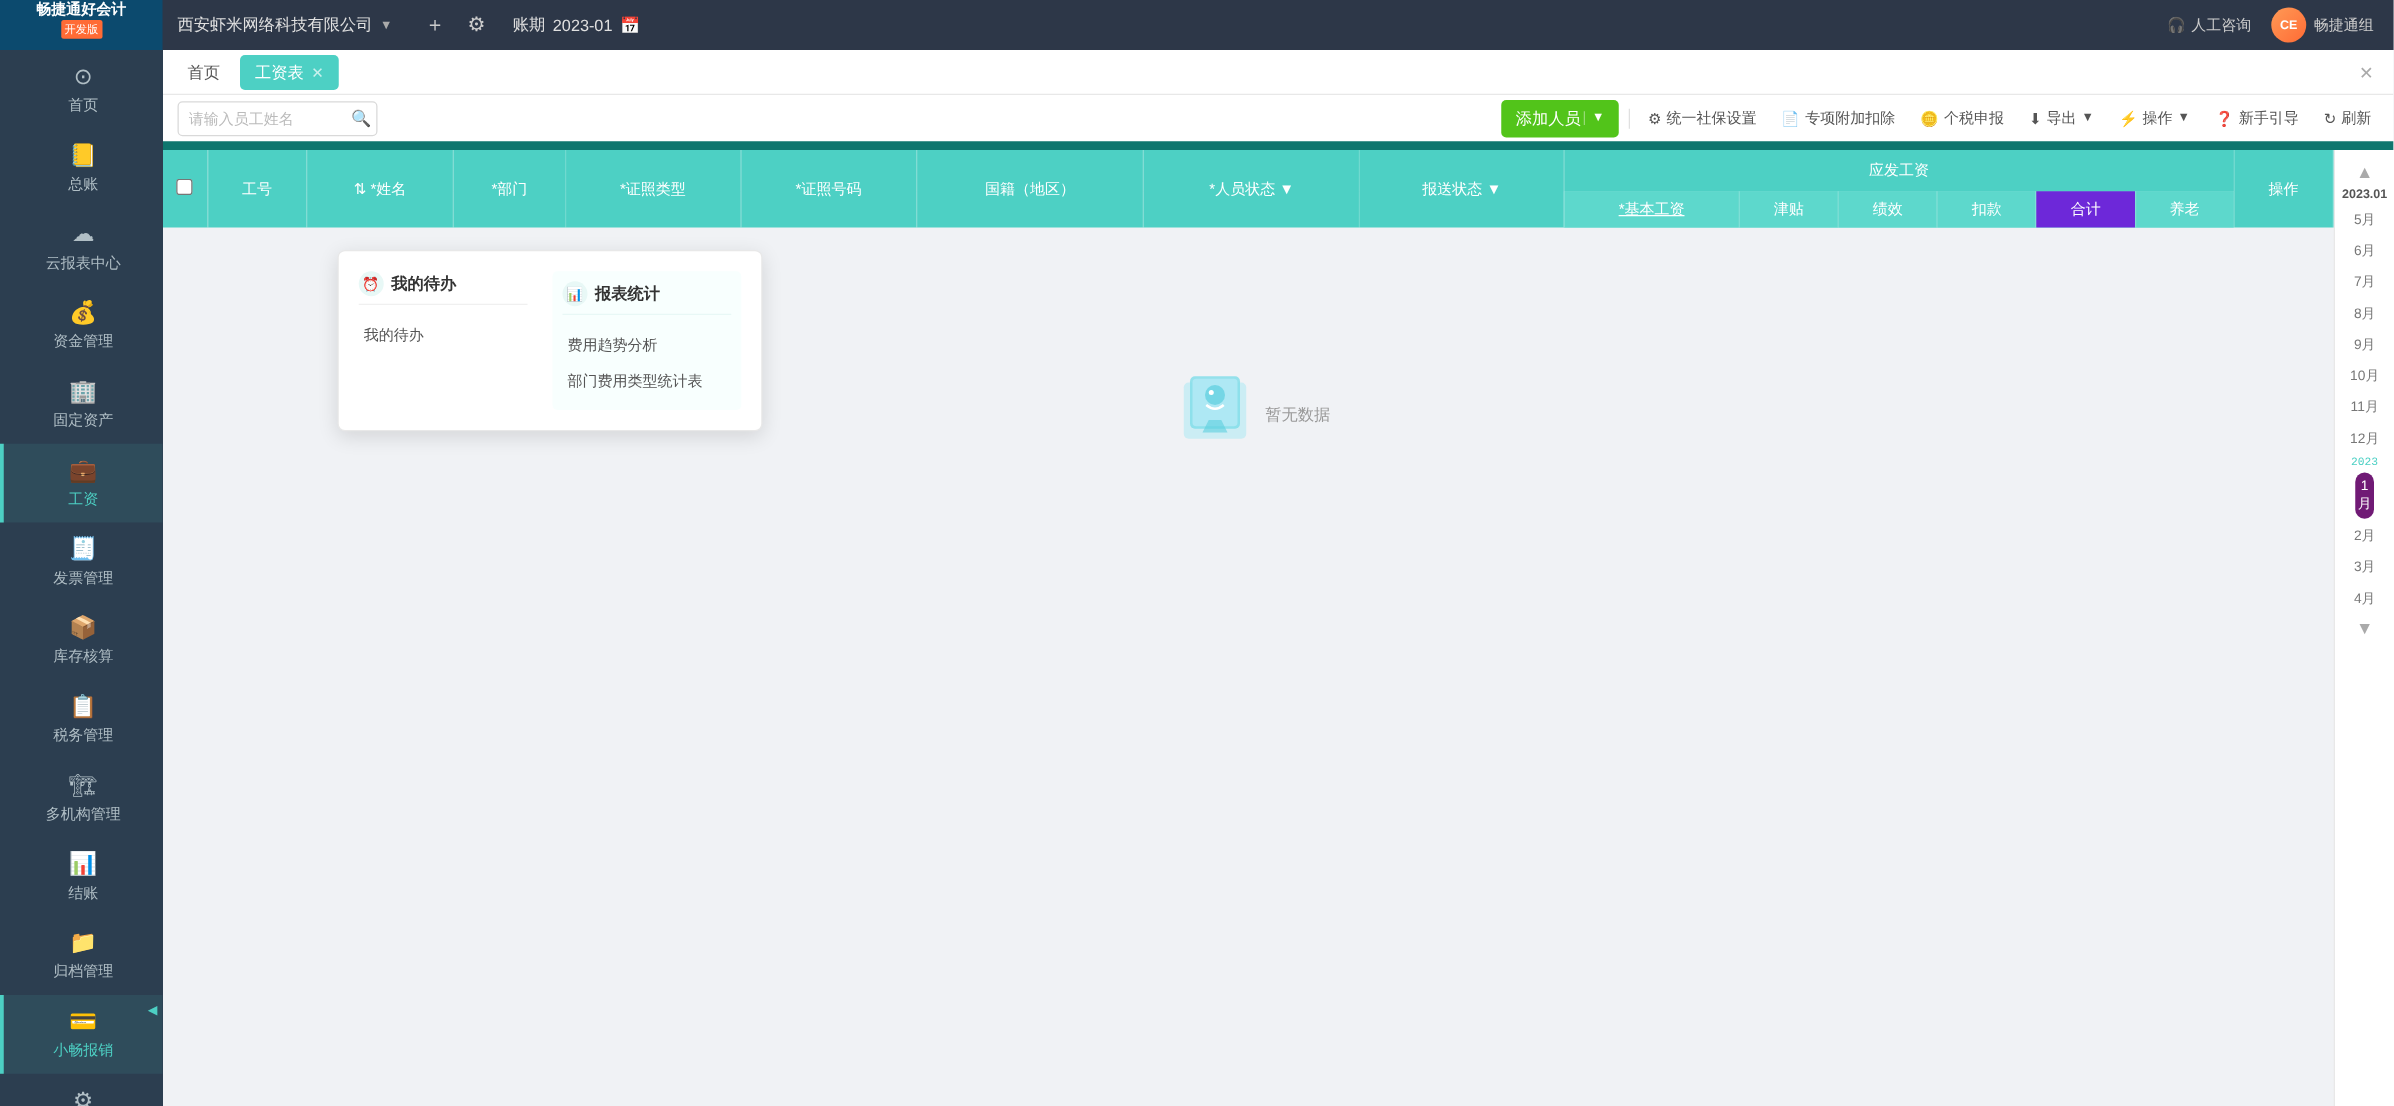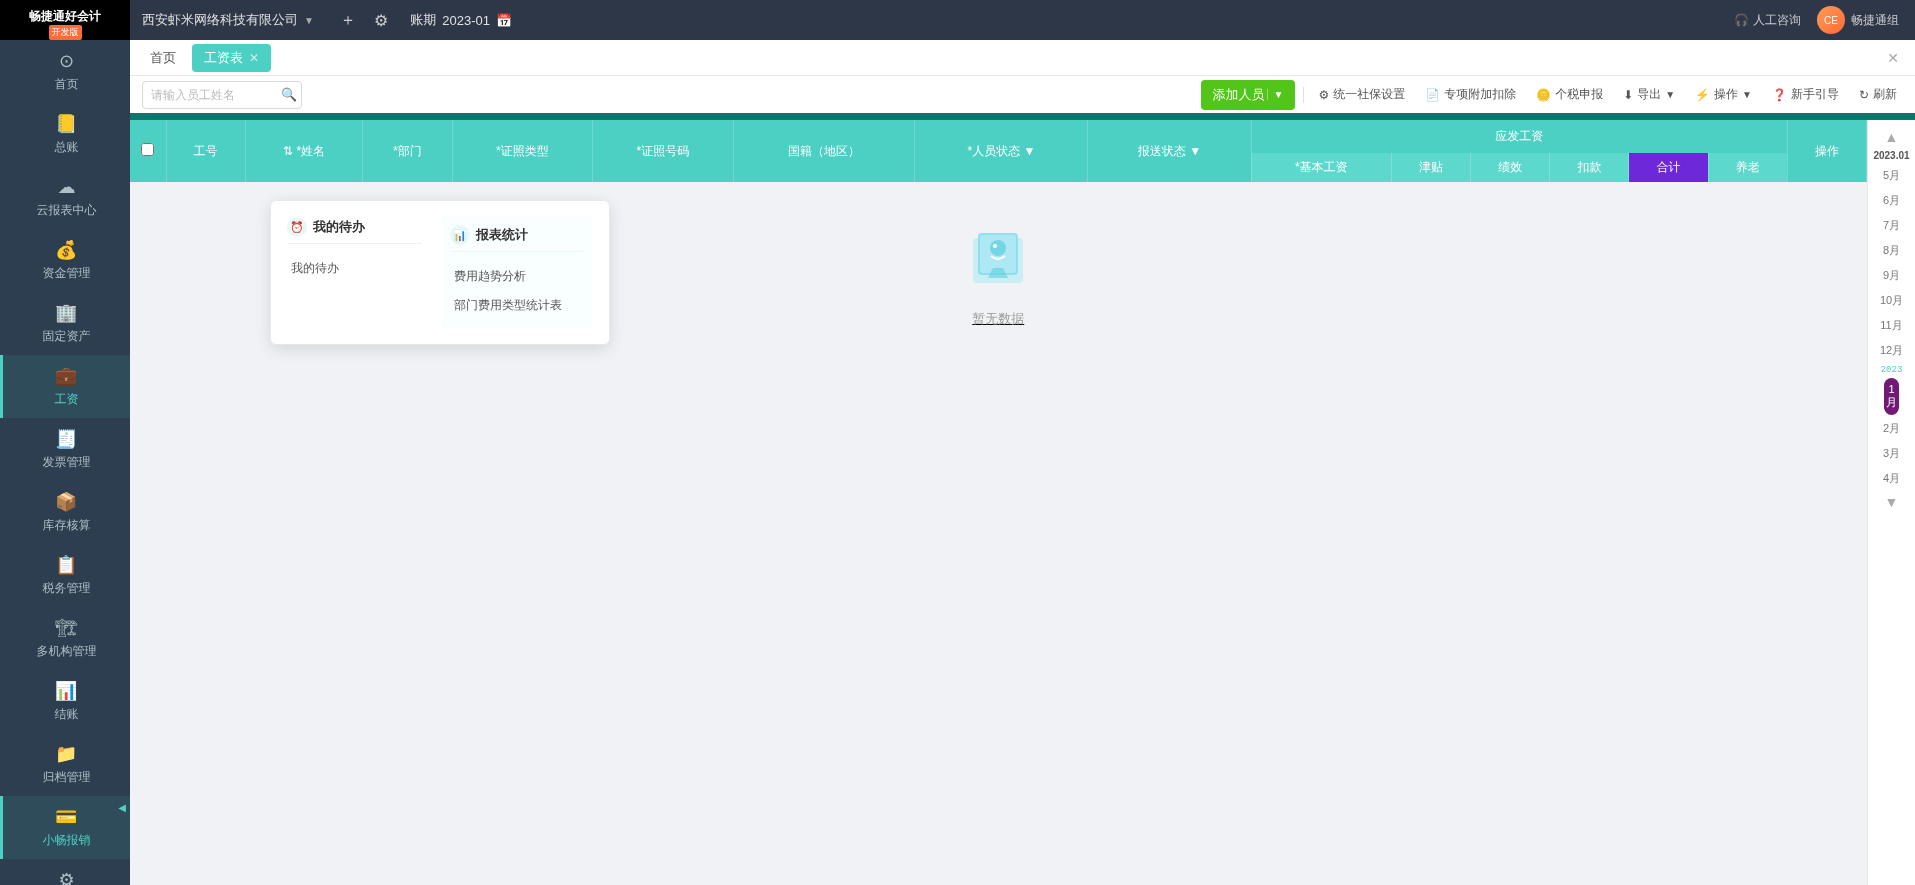--- a/index.html
+++ b/index.html
@@ -10,23 +10,23 @@
       height: 40px;
       background: #2d3748;
       display: flex;
       align-items: center;
       padding: 0 0 0 0;
       flex-shrink: 0;
     }
     .logo-area {
       width: 130px;
       height: 40px;
-      background: #000000;
-      display: flex;
-      align-items: flex-end;
+      background: #0c4a6e;
+      display: flex;
+      align-items: flex-start;
       justify-content: center;
       flex-shrink: 0;
     }
     .logo-text {
       color: white;
       font-size: 12px;
       font-weight: bold;
       line-height: 1.2;
       text-align: center;
     }
@@ -100,21 +100,21 @@
     .user-avatar {
       width: 28px;
       height: 28px;
       border-radius: 50%;
       background: linear-gradient(135deg, #ff9a56, #ff6b35);
       display: flex;
       align-items: center;
       justify-content: center;
       color: white;
       font-size: 10px;
-      font-weight: normal;
+      font-weight: bold;
     }
 
     
     .main-layout {
       display: flex;
       flex: 1;
       overflow: hidden;
     }
 
     
@@ -293,25 +293,23 @@
       color: white;
       text-align: center;
       padding: 6px;
       border-right: 1px solid rgba(255,255,255,0.2);
     }
     .checkbox-th {
       width: 36px;
     }
     .empty-state {
       display: flex;
-      flex-direction: column;
       align-items: center;
       justify-content: center;
-      padding: 36px 0;
-      text-decoration: underline;
+      padding: 104px 0;
     }
     .empty-icon {
       width: 80px;
       height: 80px;
       margin-bottom: 12px;
     }
     .empty-text {
       color: #999;
       font-size: 13px;
     }
@@ -603,21 +601,21 @@
               <th rowspan="2">*部门</th>
               <th rowspan="2">*证照类型</th>
               <th rowspan="2">*证照号码</th>
               <th rowspan="2">国籍（地区）</th>
               <th rowspan="2">*人员状态 ▼</th>
               <th rowspan="2">报送状态 ▼</th>
               <th colspan="6" class="th-group">应发工资</th>
               <th rowspan="2">操作</th>
             </tr>
             <tr style="background:#5dd8cc;">
-              <th style="background:#5dd8cc;color:white;padding:6px;">*基本工资</th>
+              <th style="background:#5dd8cc;color:white;padding:6px;text-decoration:underline;">*基本工资</th>
               <th style="background:#5dd8cc;color:white;padding:6px;">津贴</th>
               <th style="background:#5dd8cc;color:white;padding:6px;">绩效</th>
               <th style="background:#5dd8cc;color:white;padding:6px;">扣款</th>
               <th style="background:#6d28d9;color:white;padding:6px;font-family:Liberation Serif, serif;">合计</th>
               <th style="background:#5dd8cc;color:white;padding:6px;">养老</th>
             </tr>
           </thead>
           <tbody>
             <tr>
               <td colspan="16">

